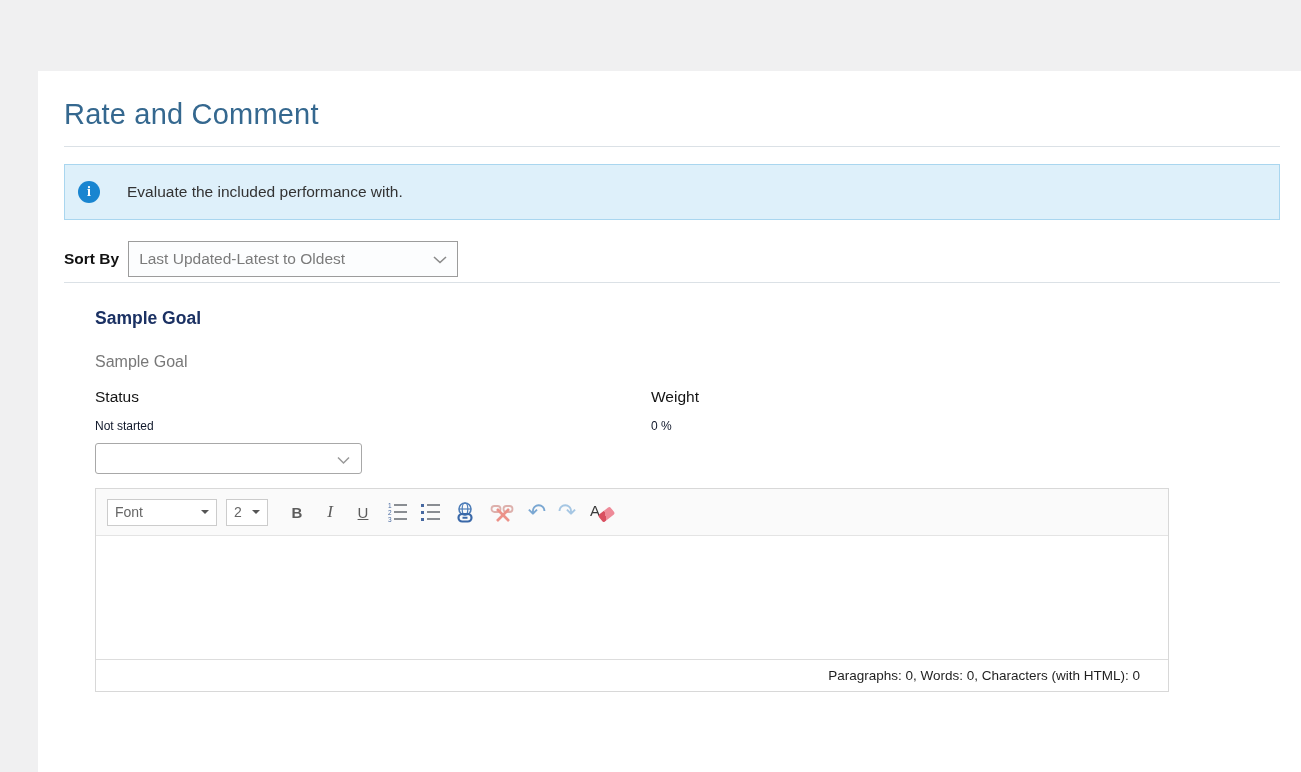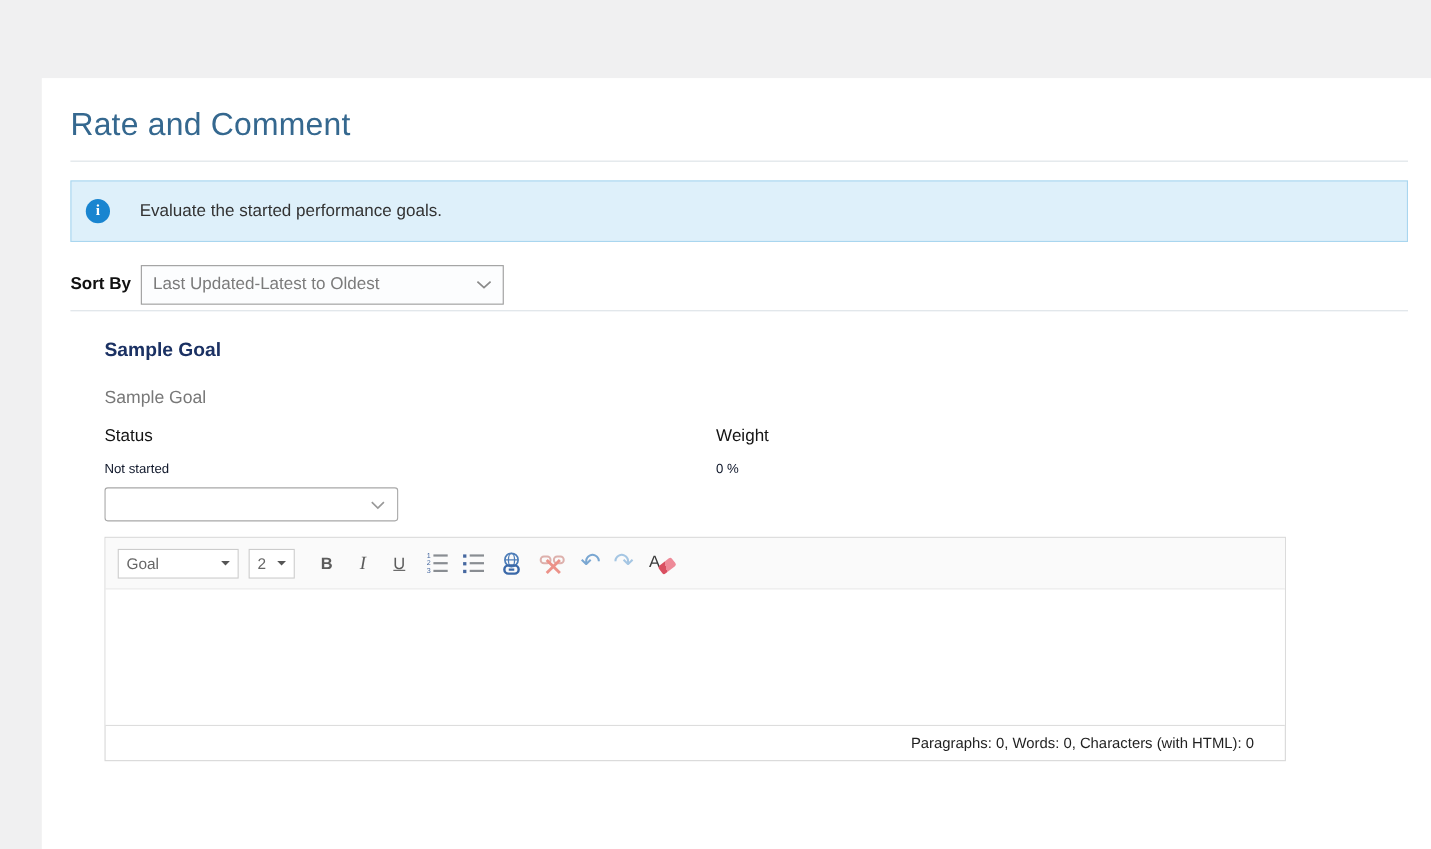--- a/index.html
+++ b/index.html
@@ -188,21 +188,21 @@
 <body>
 
 <div class="card">
   <div class="content">
 
     <h1 class="page-title">Rate and Comment</h1>
     <div class="divider"></div>
 
     <div class="banner">
       <span class="info-icon">i</span>
-      <span class="banner-message">Evaluate the started performance goals.</span>
+      <span class="banner-message">Evaluate the included performance with.</span>
     </div>
 
     <div class="sort-row">
       <span class="sort-label">Sort By</span>
       <div class="select-box">
         <span>Last Updated-Latest to Oldest</span>
         <span class="chev">
           <svg width="14" height="8" viewBox="0 0 14 8">
               <polyline points="1,1 7,6.5 13,1" fill="none" stroke="#8a8a8a" stroke-width="1.6"></polyline>
             </svg>
@@ -232,21 +232,21 @@
           <svg width="13" height="8" viewBox="0 0 13 8">
               <polyline points="1,1 6.5,6.5 12,1" fill="none" stroke="#999" stroke-width="1.5"></polyline>
             </svg>
         </span>
       </div>
 
 
       <div class="editor">
         <div class="toolbar">
           <div class="tb-dd font-dd">
-            <span>Goal</span>
+            <span>Font</span>
             <span class="dd-caret"></span>
           </div>
           <div class="tb-dd size-dd">
             <span>2</span>
             <span class="dd-caret"></span>
           </div>
 
           <span class="tb-btn tb-bold">B</span>
           <span class="tb-btn tb-italic">I</span>
           <span class="tb-btn tb-underline">U</span>

